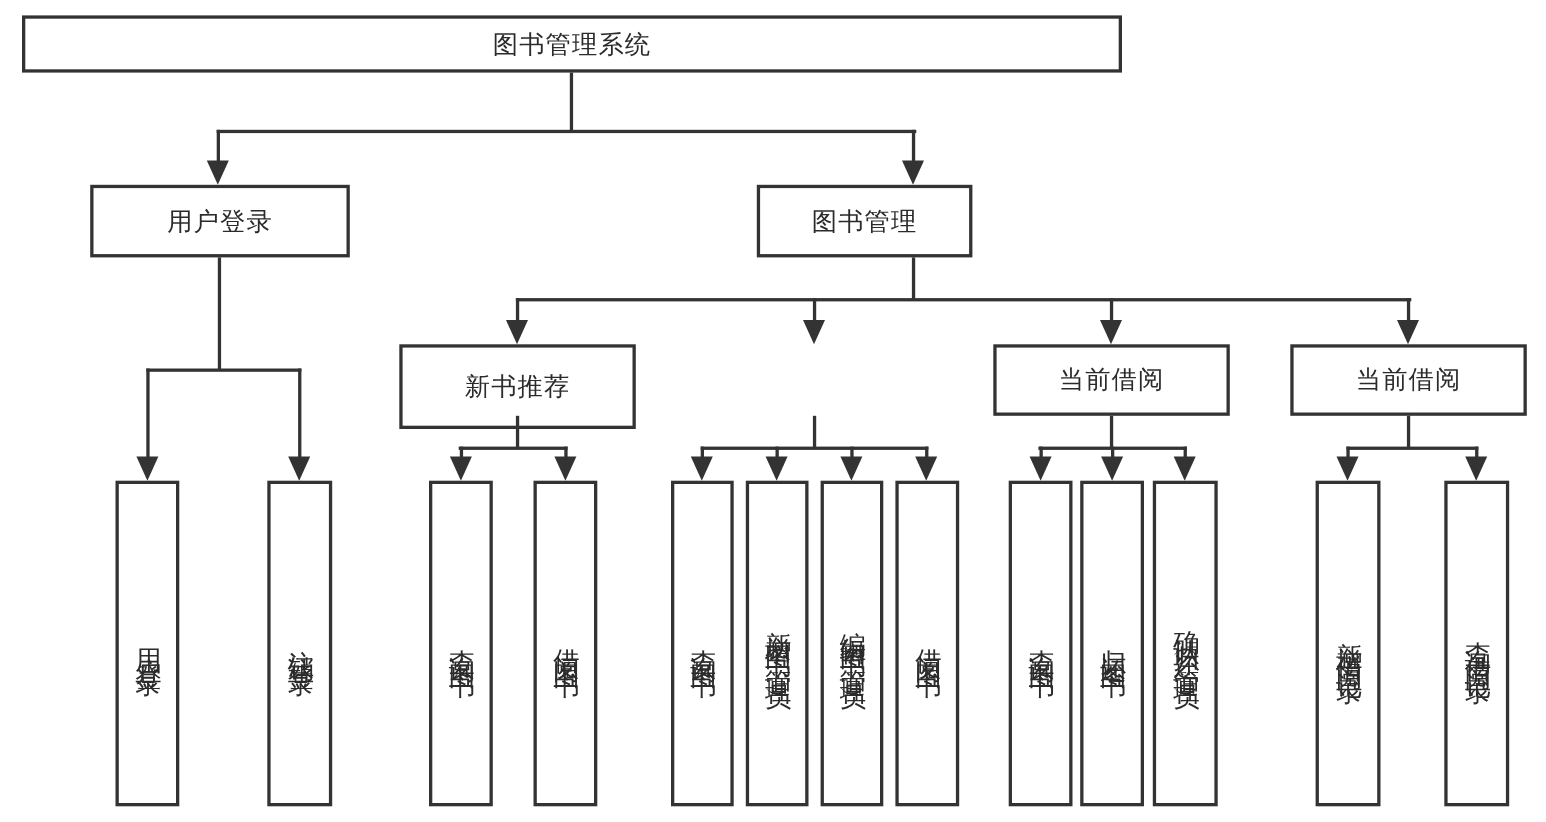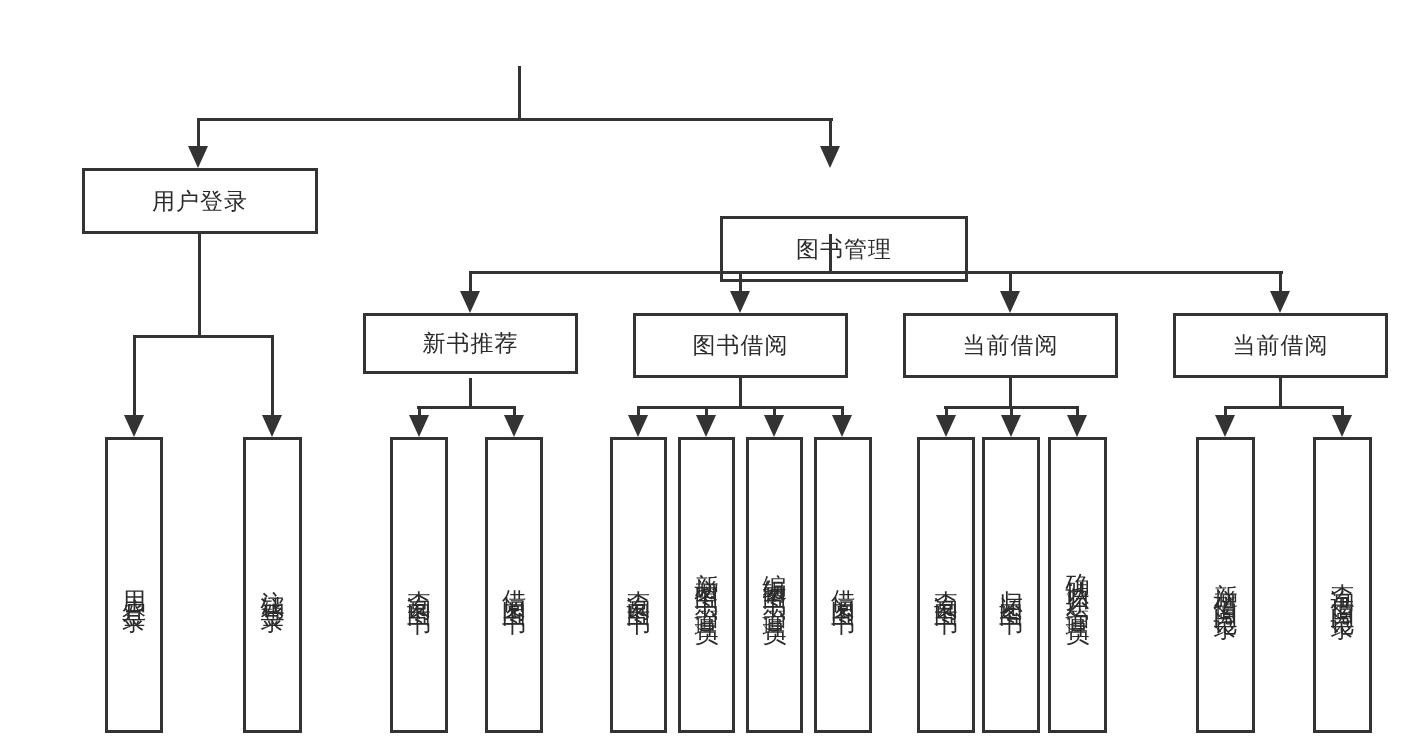--- a/index.html
+++ b/index.html
@@ -56,34 +56,37 @@
     color:#bdbdbd;
     letter-spacing:1px;
     white-space:nowrap;
   }
 </style>
 </head>
 <body>
 
 <div class="canvas">
 
+  <div class="box" style="left:20px;top:14px;width:1000px;height:52px;">
+    <span class="hlabel">图书管理系统</span>
+  </div>
 
   <div class="vline" style="left:518px;top:66px;height:53px;"></div>
 
   <div class="hline" style="left:197px;top:118px;width:636px;"></div>
 
   <div class="vline" style="left:197px;top:118px;height:30px;"></div>
   <div class="arrow" style="left:188px;top:146px;"></div>
   <div class="vline" style="left:829px;top:118px;height:30px;"></div>
   <div class="arrow" style="left:820px;top:146px;"></div>
 
   <div class="box" style="left:82px;top:168px;width:236px;height:66px;">
     <span class="hlabel">用户登录</span>
   </div>
-  <div class="box" style="left:720px;top:168px;width:248px;height:66px;margin-top:48px;">
+  <div class="box" style="left:688px;top:168px;width:196px;height:66px;">
     <span class="hlabel">图书管理</span>
   </div>
 
   <div class="vline" style="left:198px;top:234px;height:103px;"></div>
   <div class="hline" style="left:133px;top:335px;width:141px;"></div>
   <div class="vline" style="left:133px;top:335px;height:82px;"></div>
   <div class="arrow" style="left:124px;top:415px;"></div>
   <div class="vline" style="left:271px;top:335px;height:82px;"></div>
   <div class="arrow" style="left:262px;top:415px;"></div>
 
@@ -91,25 +94,22 @@
   <div class="hline" style="left:469px;top:271px;width:814px;"></div>
   <div class="vline" style="left:469px;top:271px;height:22px;"></div>
   <div class="arrow" style="left:460px;top:291px;"></div>
   <div class="vline" style="left:739px;top:271px;height:22px;"></div>
   <div class="arrow" style="left:730px;top:291px;"></div>
   <div class="vline" style="left:1009px;top:271px;height:22px;"></div>
   <div class="arrow" style="left:1000px;top:291px;"></div>
   <div class="vline" style="left:1279px;top:271px;height:22px;"></div>
   <div class="arrow" style="left:1270px;top:291px;"></div>
 
-  <div class="box" style="left:363px;top:313px;width:215px;height:61px;">
+  <div class="box" style="left:363px;top:313px;width:215px;height:77px;">
     <span class="hlabel">新书推荐</span>
-  </div>
-  <div class="box" style="left:633px;top:313px;width:215px;height:65px;">
-    <span class="hlabel">图书借阅</span>
   </div>
   <div class="box" style="left:903px;top:313px;width:215px;height:65px;">
     <span class="hlabel">当前借阅</span>
   </div>
   <div class="box" style="left:1173px;top:313px;width:215px;height:65px;">
     <span class="hlabel">当前借阅</span>
   </div>
 
   <div class="vline" style="left:469px;top:378px;height:30px;"></div>
   <div class="hline" style="left:417px;top:406px;width:99px;"></div>

